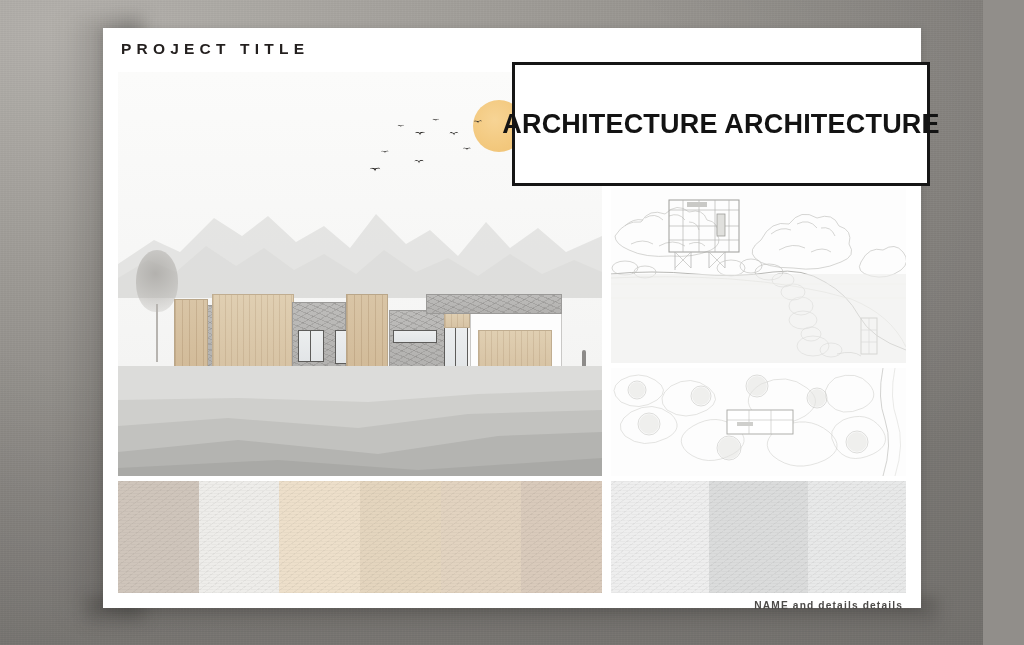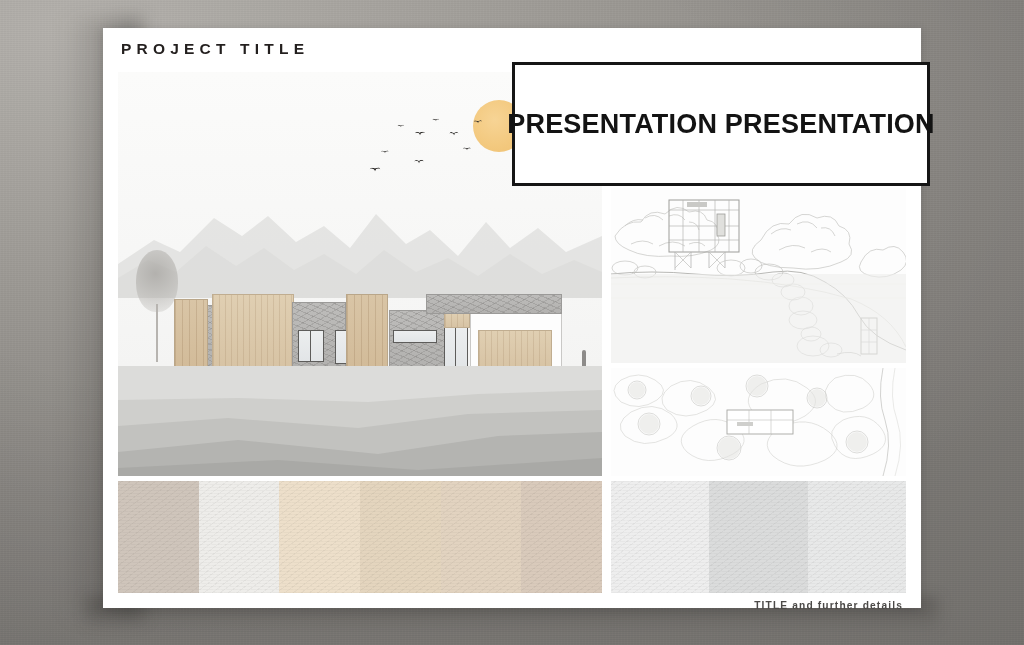--- a/index.html
+++ b/index.html
@@ -1,21 +1,21 @@
 <!DOCTYPE html>
 <html><head>
 <meta charset="utf-8">
 <style>
   html,body{margin:0;padding:0;}
   body{
     width:1024px;height:645px;overflow:hidden;
     font-family:"Liberation Sans", sans-serif;
     background:#918e8a;
   }
-  #stage{position:relative;width:1024px;height:645px;overflow:hidden;}
+  #stage{position:relative;width:940px;height:645px;overflow:hidden;padding-left:43px;}
 
   
   .wall{
     position:absolute;inset:0;
     background:
       radial-gradient(120% 95% at 8% 4%, #b4b1ac 0%, #a5a29d 26%, #96938e 52%, #8a8783 76%, #817e7a 100%);
   }
   .wall-grain{
     position:absolute;inset:0;
     background-image:
@@ -353,22 +353,22 @@
         <div class="sw" style="background: rgb(226, 211, 192);"></div>
         <div class="sw" style="background: rgb(217, 202, 187);"></div>
       </div>
 
       <div class="panel" id="swatchRight">
         <div class="sw" style="background: rgb(238, 238, 238);"></div>
         <div class="sw" style="background: rgb(219, 220, 220);"></div>
         <div class="sw" style="background: rgb(232, 233, 233);"></div>
       </div>
 
-      <div class="board-footer">TITLE and further details</div>
+      <div class="board-footer">NAME and details details</div>
 
     </div>
   </div>
 
   <div class="headline" style="border-color: rgb(21, 21, 21); background: rgb(255, 255, 255); color: rgb(19, 19, 19);">
-    <div class="headline-line">PRESENTATION PRESENTATION</div>
+    <div class="headline-line">ARCHITECTURE ARCHITECTURE</div>
   </div>
 
 </div>
 
 </body></html>

